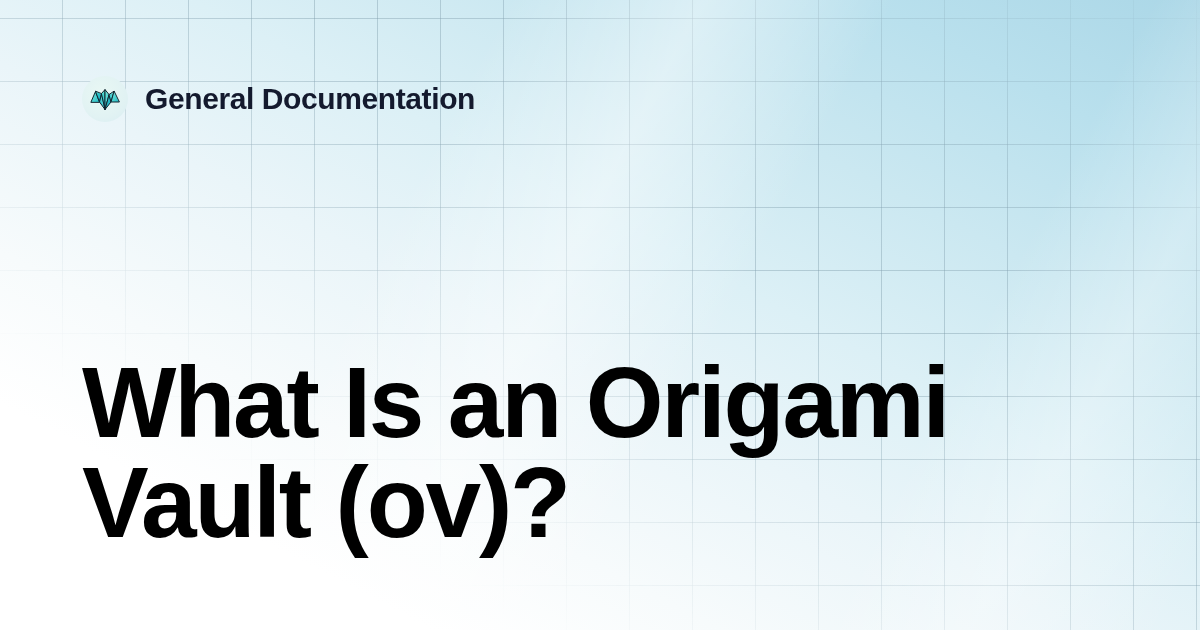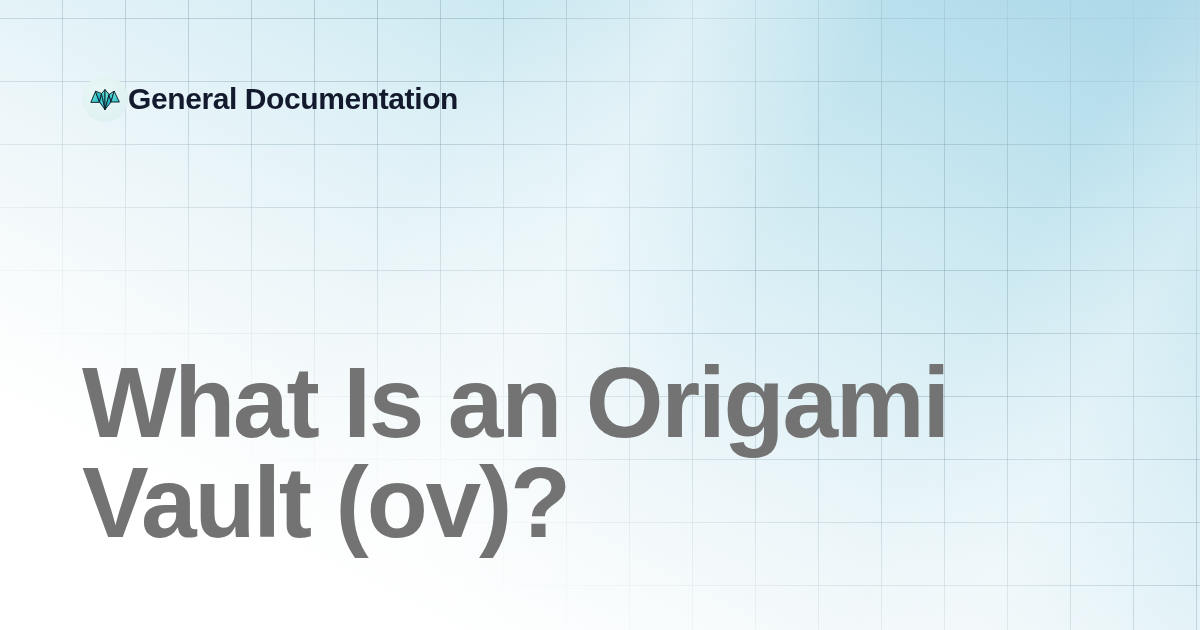--- a/index.html
+++ b/index.html
@@ -100,20 +100,21 @@
     box-sizing: border-box;
   }
 
   
   .brand {
     position: absolute;
     left: 82px;
     top: 76px;
     display: flex;
     align-items: center;
+    gap: 17px;
   }
   .brand-logo {
     width: 46px;
     height: 46px;
     border-radius: 50%;
     background: radial-gradient(circle at 42% 38%, #e9f8f4 0%, #e1f2f3 62%, #d8edf2 100%);
     display: flex;
     align-items: center;
     justify-content: center;
     flex: 0 0 auto;
@@ -132,21 +133,21 @@
   .headline {
     position: absolute;
     left: 82px;
     right: 82px;
     top: 352px;
     margin: 0;
     font-size: 100px;
     line-height: 100px;
     font-weight: 700;
     letter-spacing: -2.2px;
-    color: #737373;
+    color: #000000;
     max-width: 880px;
   }
 </style>
 </head>
 <body>
 
 <div id="og-card">
 
   <div class="bg-gradient"></div>
   <div class="bg-grid"></div>

